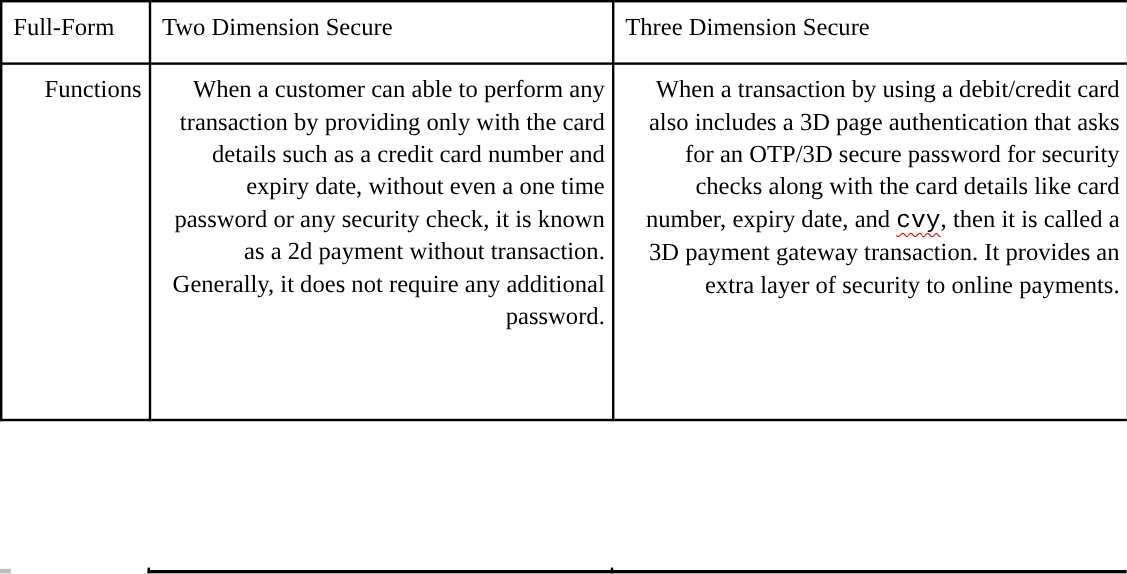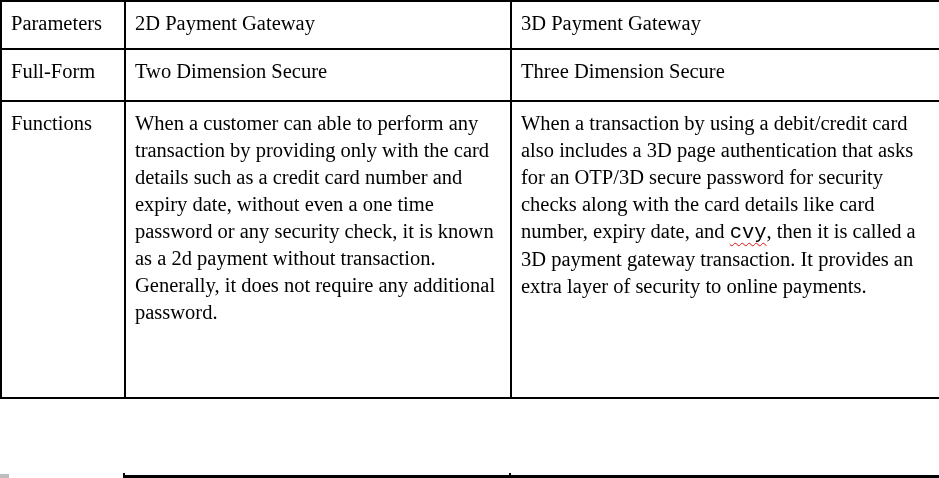--- a/index.html
+++ b/index.html
@@ -25,21 +25,21 @@
     padding: 8px 6px 6px 9px;
     font-size: 20.5px;
     line-height: 27px;
     overflow: hidden;
   }
   col.c-param { width: 124px; }
   col.c-2d    { width: 386px; }
   col.c-3d    { width: 429px; }
   tr.r-head { height: 48px; }
   tr.r-full { height: 52px; }
-  tr.r-func { height: 297px; }
+  tr.r-func { height: 297px; text-align: right; }
   tr.r-sec  { height: 76px; }
   td.param-cell { padding-left: 8px; }
   td.body-cell  { padding-left: 11px; padding-right: 8px; }
   .misspelled {
     text-decoration: underline wavy #e01010;
     text-decoration-thickness: 1px;
     text-underline-offset: 4px;
     text-decoration-skip-ink: none;
     font-family: Liberation Mono, monospace;
   }
@@ -80,25 +80,20 @@
 </head>
 <body>
 
 <table class="cmp">
   <colgroup>
     <col class="c-param">
     <col class="c-2d">
     <col class="c-3d">
   </colgroup>
   <tbody>
-    <tr class="r-head">
-      <td class="param-cell">Parameters</td>
-      <td class="body-cell">2D Payment Gateway</td>
-      <td class="body-cell">3D Payment Gateway</td>
-    </tr>
     <tr class="r-full">
       <td class="param-cell">Full-Form</td>
       <td class="body-cell">Two Dimension Secure</td>
       <td class="body-cell">Three Dimension Secure</td>
     </tr>
     <tr class="r-func">
       <td class="param-cell">Functions</td>
       <td class="body-cell">When a customer can able to perform any transaction by providing only with the card details such as a credit card number and expiry date, without even a one time password or any security check, it is known as a 2d payment without transaction. Generally, it does not require any additional password.</td>
       <td class="body-cell"><span>When a transaction by using a debit/credit card also includes a 3D page authentication that asks for an OTP/3D secure password for security checks along with the card details like card number, expiry date, and </span><span class="misspelled">cvy</span><span>, then it is called a 3D payment gateway transaction. It provides an extra layer of security to online payments.</span></td>
     </tr>

